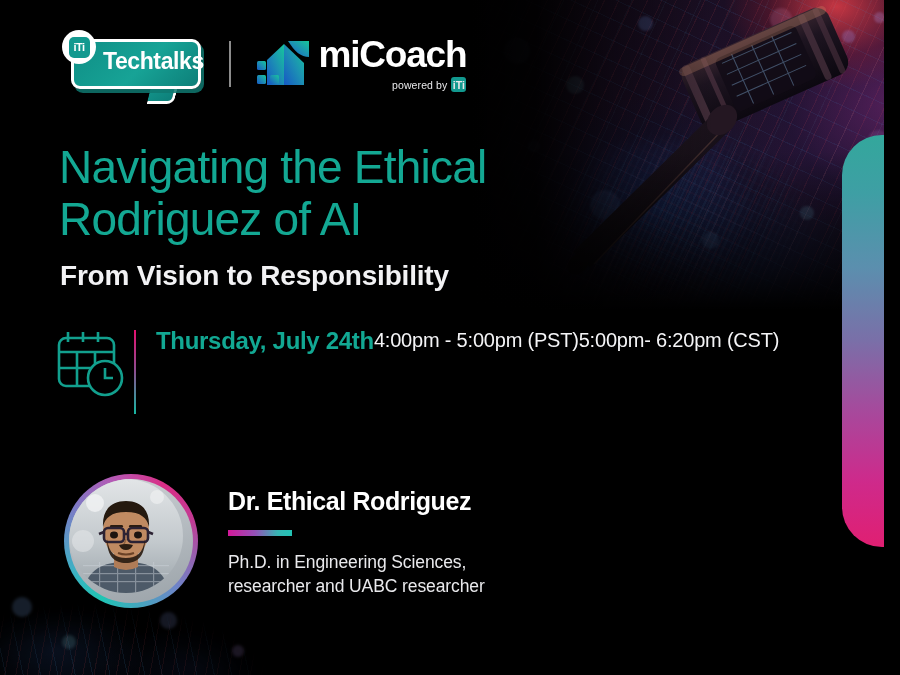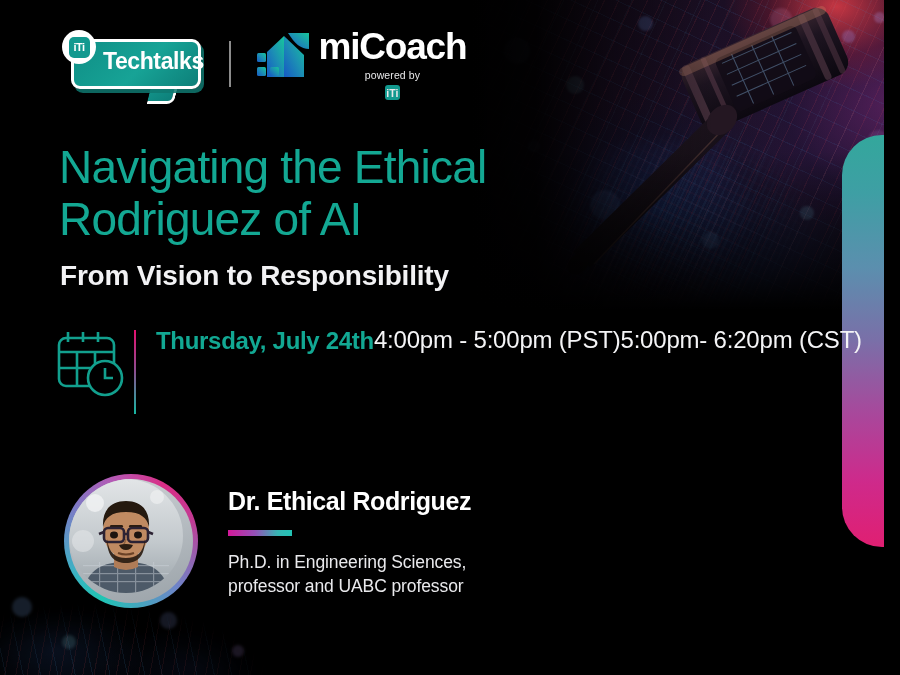--- a/index.html
+++ b/index.html
@@ -137,21 +137,21 @@
 
   .mc-logo{position:relative; display:flex; align-items:flex-start;}
   .mc-icon{width:52px;height:46px;margin-right:10px;margin-top:5px;}
   .mc-right{display:flex;flex-direction:column;}
   .mc-word{
     color:#ffffff; font-size:37px; font-weight:bold; line-height:38px;
     letter-spacing:-1.2px;
   }
   .mc-powered{
     display:flex; align-items:center; justify-content:flex-end;
-    margin-top:3px; gap:4px;flex-direction:column;
+    margin-top:3px; gap:4px;
   }
   .mc-powered span{color:#e8e8ea; font-size:10.5px; letter-spacing:.1px;}
   .mc-iti{
     width:15px;height:15px;border-radius:3px;background:#12998f;color:#fff;
     font-size:8px;font-weight:bold;letter-spacing:-.4px;
     display:flex;align-items:center;justify-content:center;
   }
 
   
   .title{
@@ -172,21 +172,21 @@
   .date-sep{
     width:2px; height:84px; margin:4px 20px 0 8px;
     background:linear-gradient(to bottom,#E5106F 0%, #8E4C90 48%, #16B7A2 100%);
   }
   .date-lines{display:flex;flex-direction:row;}
   .date-day{
     color:#12A893; font-size:24px; font-weight:bold; letter-spacing:-.3px;
     line-height:30px; margin-bottom:1px;
   }
   .date-time{
-    color:#f4f4f6; font-size:24px; font-weight:300; letter-spacing:-.2px;
+    color:#f4f4f6; font-size:20px; font-weight:300; letter-spacing:-.2px;
     line-height:28px;
   }
 
   
   .speaker{position:absolute; left:64px; top:474px; display:flex; align-items:flex-start;}
   .avatar-ring{
     width:124px;height:124px;border-radius:50%;padding:5px;
     background:conic-gradient(from 200deg,
         #20C4B4 0deg, #35B7C0 48deg, #6C7FC4 120deg,
         #A martial 0deg);
@@ -411,18 +411,18 @@
             <path d="M50 66 Q57 64 64 66 Q62 71 57 71 Q52 71 50 66 Z" fill="#2b1d12"></path>
           </g>
         </svg>
       </div>
     </div>
     <div class="speaker-info">
       <div class="speaker-name">Dr. Ethical Rodriguez</div>
       <div class="speaker-bar"></div>
       <div class="speaker-bio">
         <div>Ph.D. in Engineering Sciences,</div>
-        <div>professor and UABC professor</div>
+        <div>researcher and UABC researcher</div>
       </div>
     </div>
   </div>
 
 </div>
 
 </body></html>

